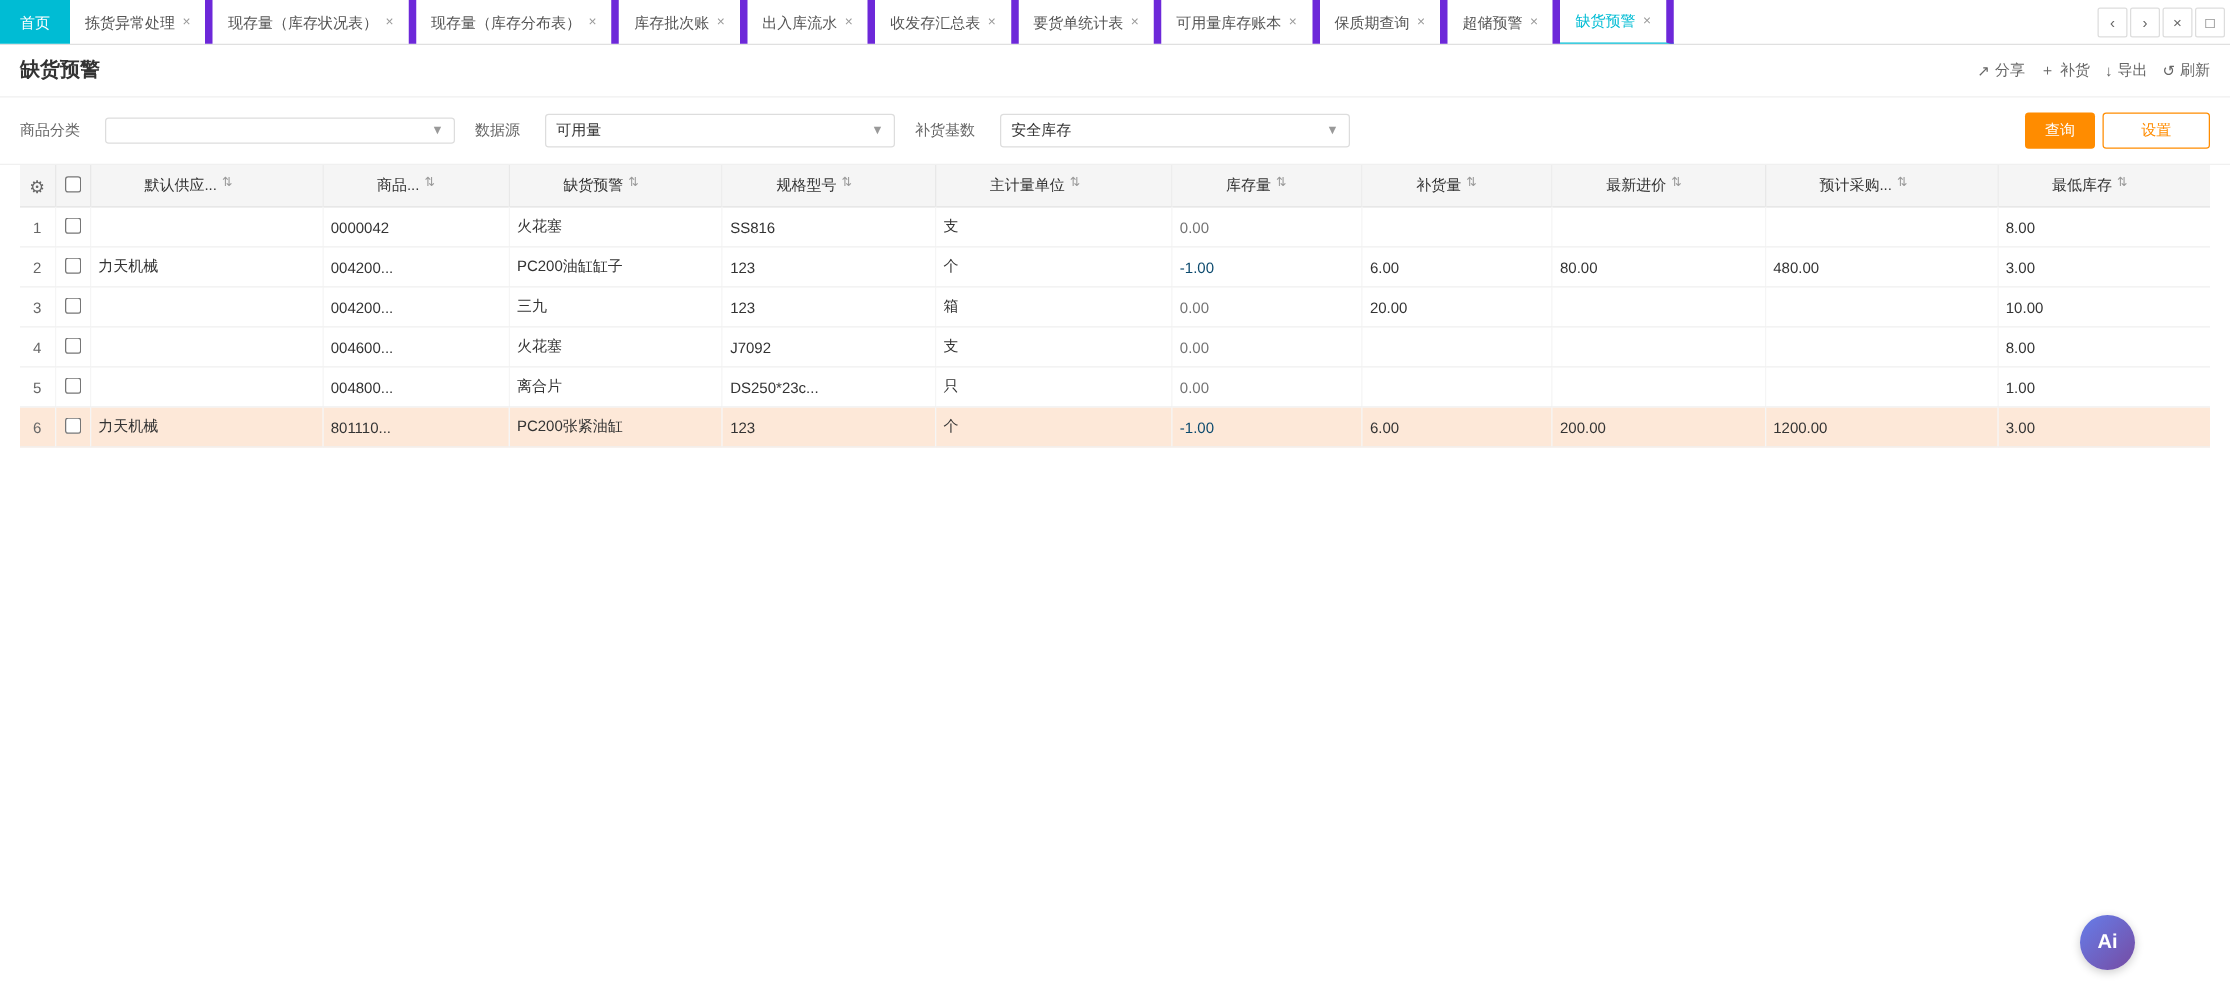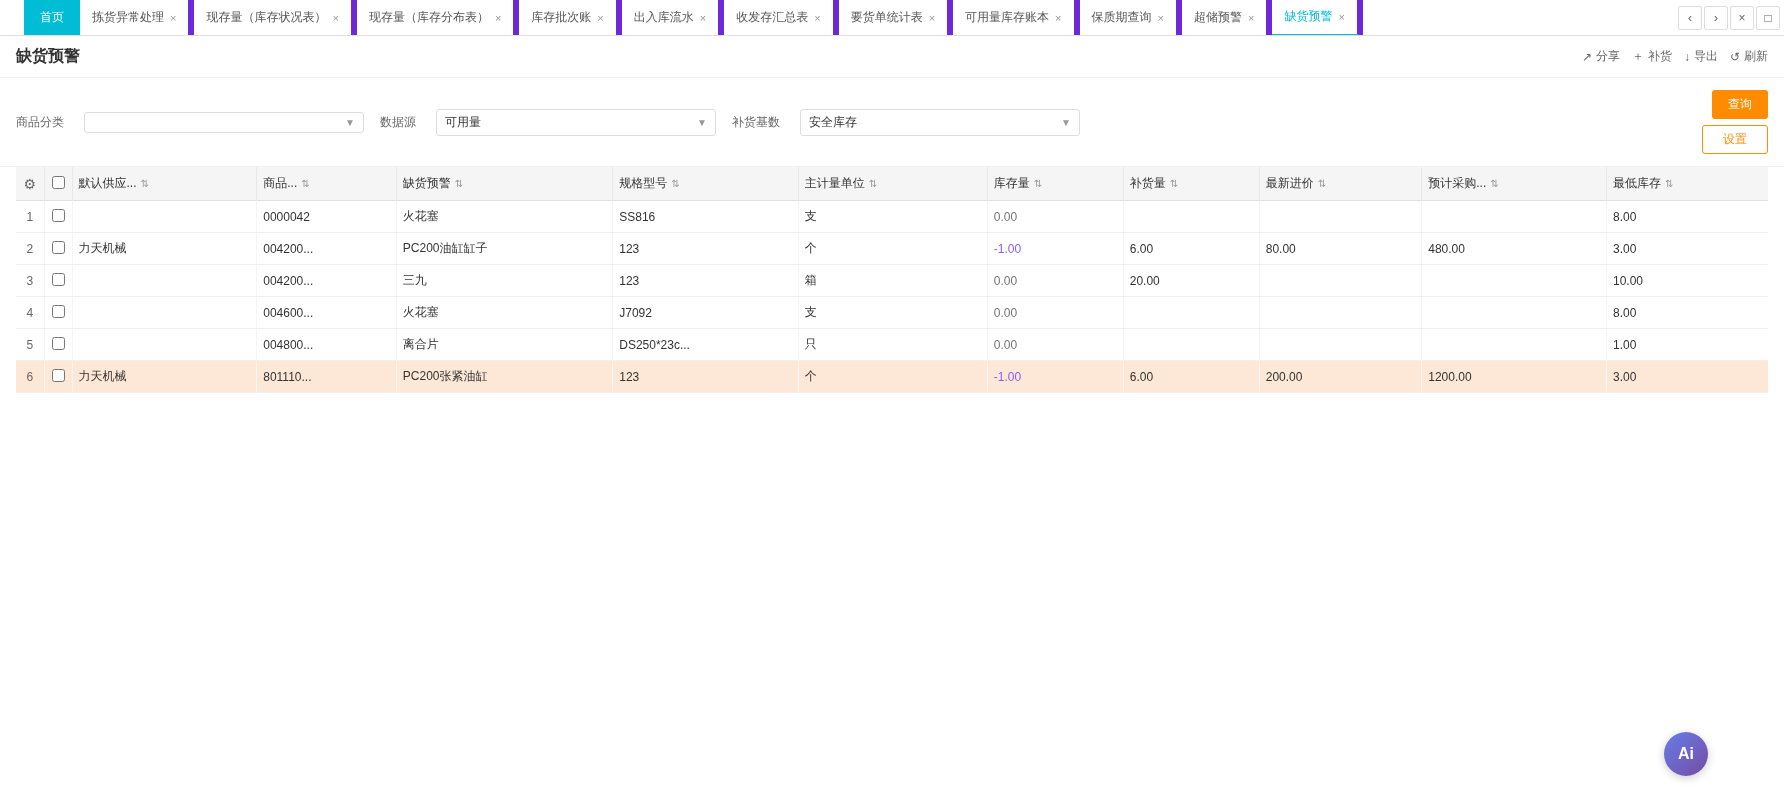--- a/index.html
+++ b/index.html
@@ -1,26 +1,24 @@
 <!DOCTYPE html>
 <html><head>
   <meta charset="utf-8">
   <style>
     * { box-sizing: border-box; margin: 0; padding: 0; }
     body { font-family: "Microsoft YaHei", SimHei, sans-serif; font-size: 12px; background: #f5f5f5; color: #333; }
 
     
     .tab-bar {
       display: flex;
-      align-items: center;
       background: #fff;
       border-bottom: 1px solid #e0e0e0;
       height: 36px;
       overflow: hidden;
-      padding-left: 24px;
     }
     .tab-item {
       display: flex;
       align-items: center;
       padding: 0 12px;
       height: 36px;
       cursor: pointer;
       white-space: nowrap;
       font-size: 12px;
       color: #555;
@@ -158,28 +156,28 @@
       padding: 6px 16px;
       border-radius: 3px;
       cursor: pointer;
       font-size: 12px;
       margin-left: auto;
     }
     .btn-settings {
       background: #fff;
       color: #ff8c00;
       border: 1px solid #ff8c00;
-      padding: 5px 20px;
+      padding: 5px 30px;
       border-radius: 3px;
       cursor: pointer;
       font-size: 12px;
     }
     .filter-actions {
       display: flex;
-      flex-direction: column;
+      flex-direction: row;
       gap: 6px;
       margin-left: auto;
     }
 
     
     .table-wrap {
       padding: 0 16px 16px 16px;
     }
     table {
       width: 100%;
@@ -205,36 +203,37 @@
       border-bottom: 1px solid #f0f0f0;
       border-right: 1px solid #f5f5f5;
       color: #333;
       white-space: nowrap;
     }
     td:last-child { border-right: none; }
     tbody tr.highlighted { background: #fde8d8; }
 
     .th-sort {
       display: flex;
-      align-items: center;
+      align-items: flex-start;
       gap: 4px;
+      margin-left: 37px;
     }
     .sort-icon { color: #999; font-size: 10px; }
     .settings-icon-th {
       display: flex;
       align-items: center;
       justify-content: center;
     }
     .gear-symbol { font-size: 14px; color: #666; }
 
     .checkbox-cell { width: 28px; text-align: center; }
     input[type="checkbox"] { cursor: pointer; }
 
     .row-num { color: #666; text-align: center; }
-    .neg-val { color: #8b5cf6; margin-left: 15px; }
+    .neg-val { color: #0c4a6e; margin-left: 15px; }
     .pos-val { color: #737373; }
 
     
     .ai-badge-area {
       position: fixed;
       bottom: 20px;
       right: 76px;
       background: linear-gradient(135deg, #667eea 0%, #764ba2 100%);
       color: #fff;
       border-radius: 50%;

